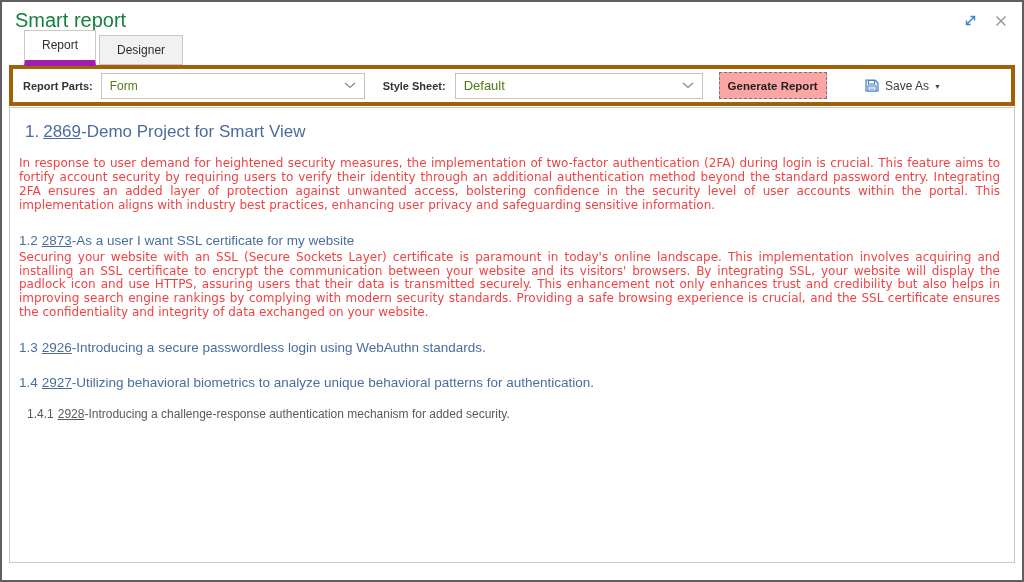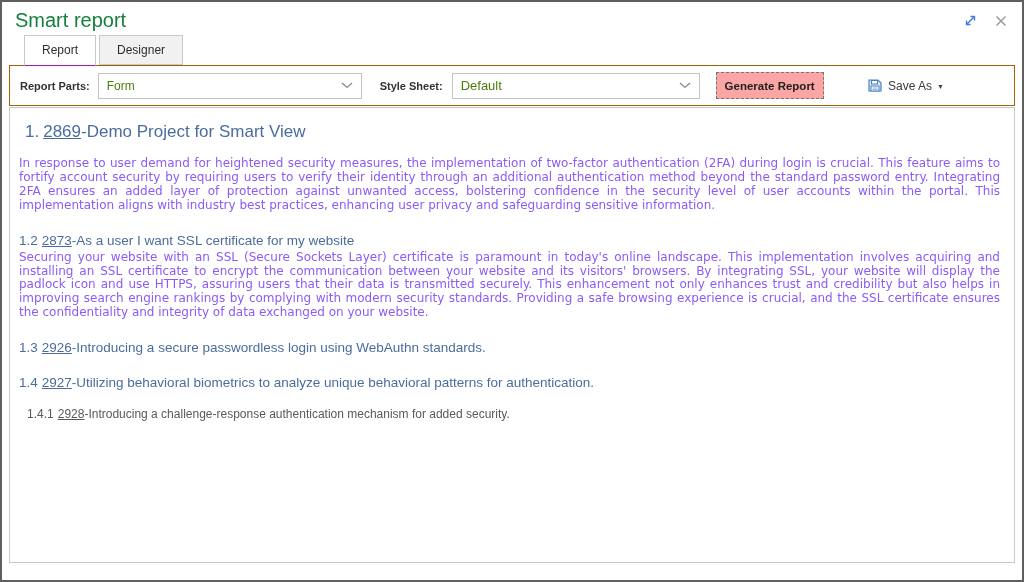--- a/index.html
+++ b/index.html
@@ -21,24 +21,24 @@
   .win-controls { display:flex; gap:16px; align-items:center; margin-top:4px; }
   .win-btn { cursor:pointer; display:inline-flex; }
   
   .tabbar { display:flex; align-items:flex-end; padding-left:22px; height:31px; }
   .tab {
     font-size:12px; color:#2e2e2e;
     background:#f1f1f1; border:1px solid #c9c9c9;
     padding:7px 17px 7px 17px; margin-right:3px;
     position:relative; cursor:pointer; z-index:2;
   }
-  .tab.active { background:#ffffff; border-bottom:1px solid #a21caf; margin-bottom:-1px; padding-bottom:8px; }
+  .tab.active { background:#ffffff; border-bottom:6px solid #a21caf; margin-bottom:-1px; padding-bottom:8px; }
   
   .toolbar {
-    margin:0 7px; border:1px solid #a16207; background:#ffffff;
+    margin:0 7px; border:4px solid #a16207; background:#ffffff;
     height:41px; display:flex; align-items:center; padding:0 10px;
     position:relative; z-index:1;
   }
   .tb-label { font-size:11px; font-weight:bold; color:#333333; white-space:nowrap; }
   .select {
     height:26px; background:#ffffff; border:1px solid #c3c3c3;
     display:flex; align-items:center; justify-content:space-between;
     padding:0 8px; cursor:pointer;
   }
   .select .val { font-size:12px; color:#4d7c0f; }
@@ -63,21 +63,21 @@
     height:456px; padding:12px 14px 0 9px; overflow:hidden;
   }
   .h1 { color:#4a6d9e; font-size:17px; font-weight:400; margin:2px 0 0 6px; }
   .h2 { color:#4a6d9e; font-size:13.5px; font-weight:400; margin:20px 0 3px 0; }
   .h3 { color:#595959; font-size:12px; font-weight:400; margin:17px 0 0 8px; }
   .sec-prefix { margin-right:4px; }
   .sec-id { text-decoration:underline; color:inherit; cursor:pointer; }
   .para {
     font-family:"DejaVu Sans", sans-serif;
     font-size:12px; line-height:1.16; text-align:justify;
-    color:#8b5cf6; margin:2px 0 0 0;
+    color:#ef4444; margin:2px 0 0 0;
   }
   .gap-after-h1 { height:13px; }
   svg { display:block; }
 </style>
 </head>
 <body>
 
 <div class="dialog">
 
   <div class="titlebar">

